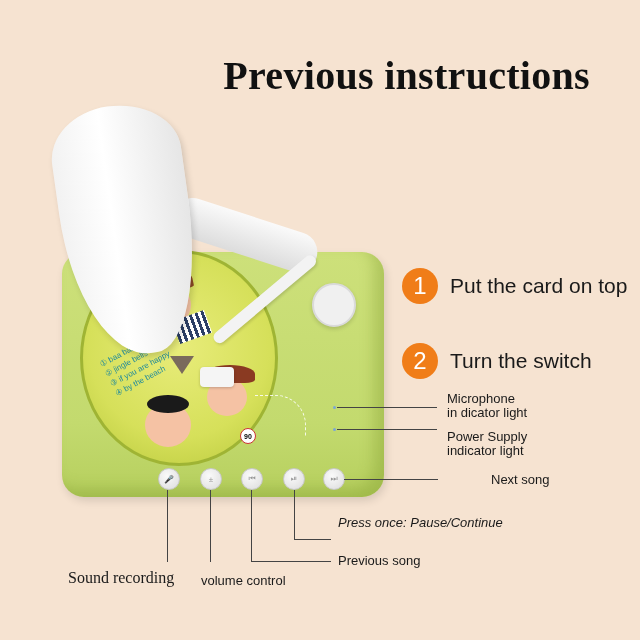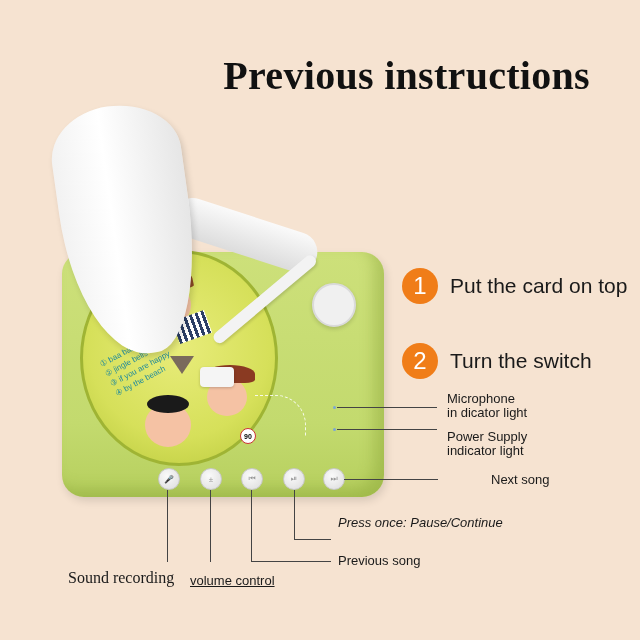--- a/index.html
+++ b/index.html
@@ -107,13 +107,13 @@
 <div class="line" style="left:167px;top:490px;width:1px;height:72px;"></div>
 <div class="line" style="left:210px;top:490px;width:1px;height:72px;"></div>
 <div class="line" style="left:251px;top:490px;width:1px;height:71px;"></div>
 <div class="line" style="left:251px;top:561px;width:80px;height:1px;"></div>
 <div class="line" style="left:294px;top:490px;width:1px;height:49px;"></div>
 <div class="line" style="left:294px;top:539px;width:37px;height:1px;"></div>
 
 <div class="label" style="left:338px;top:516px;font-style:italic;">Press once: Pause/Continue</div>
 <div class="label" style="left:338px;top:554px;">Previous song</div>
 <div class="label serif-label" style="left:68px;top:571px;">Sound recording</div>
-<div class="label" style="left:190px;top:574px;text-decoration:underline;">volume control</div>
+<div class="label" style="left:201px;top:574px;">volume control</div>
 
 </body></html>

